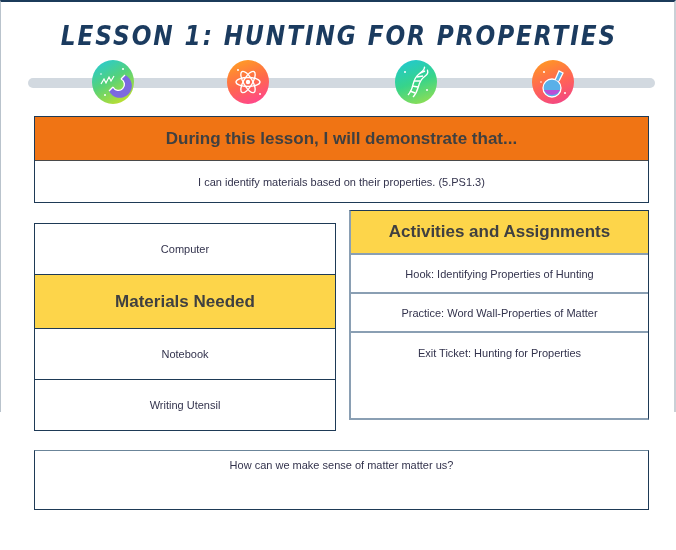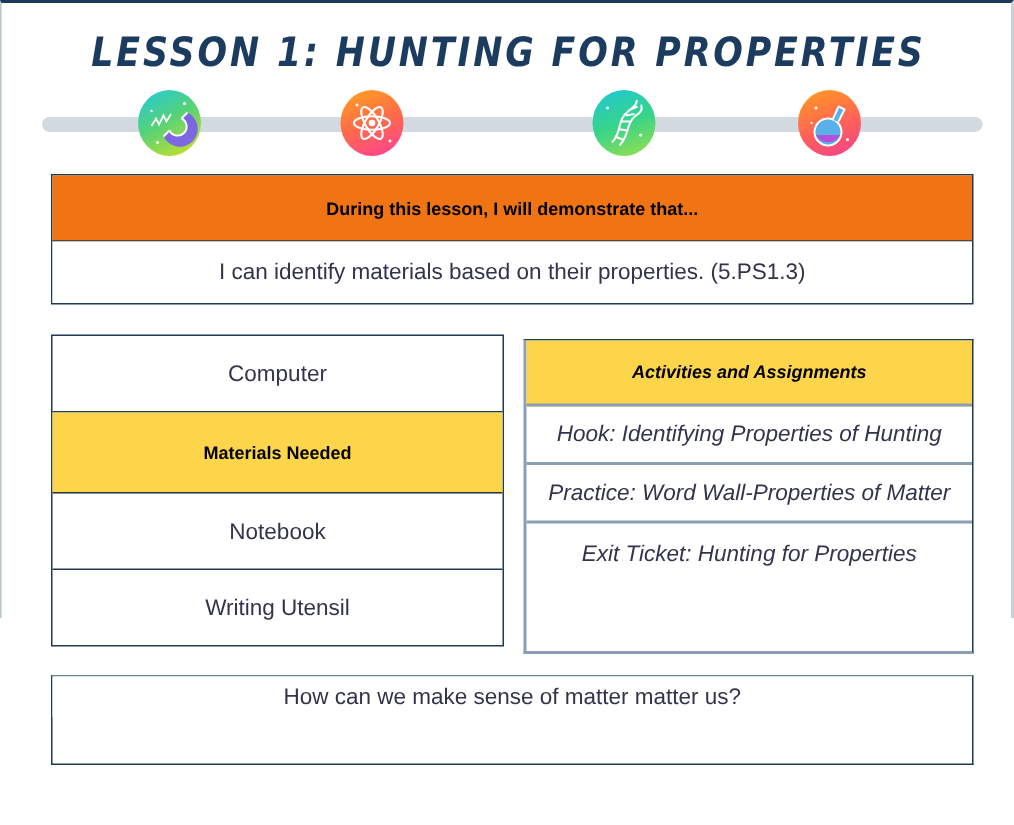--- a/index.html
+++ b/index.html
@@ -34,38 +34,38 @@
   .b1 { left: 91px; background: linear-gradient(150deg, #22c9e0 0%, #54d27a 45%, #d9e21c 100%); }
   .b2 { left: 226px; background: linear-gradient(160deg, #ffa51e 0%, #ff6a4a 50%, #ff3e9a 100%); }
   .b3 { left: 394px; background: linear-gradient(160deg, #1fc7d8 0%, #37d48a 50%, #9ee04a 100%); }
   .b4 { left: 531px; background: linear-gradient(160deg, #ff9f1c 0%, #ff6258 55%, #f0408e 100%); }
 
   .box { position: absolute; box-sizing: border-box; }
   .cell {
     box-sizing: border-box; display: flex; align-items: center; justify-content: center;
     text-align: center; color: #2e2e45;
   }
-  .hdr { font-weight: bold; color: #000000; font-size: 12px; }
-  .txt { font-size: 15px; color: #33334d; }
+  .hdr { font-weight: bold; color: #404040; font-size: 17px; }
+  .txt { font-size: 11px; color: #33334d; }
 
   
   .obj { left: 33px; top: 114px; width: 615px; height: 87px; border: 1px solid #1e3a56; border-left: 1px solid #1e3a56; }
   .obj .hdr-row { height: 44px; background: #f07414; border-bottom: 1px solid #4a4a4a; }
   .obj .txt-row { height: 41px; background: #fff; }
 
   
   .mat { left: 33px; top: 221px; width: 302px; height: 208px; border: 1px solid #1e3a56; }
   .mat .hdr-row { height: 54px; background: #fdd54a; border-bottom: 1px solid #1e3a56; }
   .mat .row { height: 51px; border-bottom: 1px solid #1e3a56; }
   .mat .row:last-child { border-bottom: none; height: 50px; }
 
   
-  .act { left: 348px; top: 224px; width: 300px; height: 210px;
+  .act { left: 348px; top: 208px; width: 300px; height: 210px;
          border-left: 2px solid #8a9fb3; border-bottom: 2px solid #8a9fb3;
-         border-top: 1px solid #1e3a56; border-right: 1px solid #1e3a56; font-style: italic; }
+         border-top: 1px solid #1e3a56; border-right: 1px solid #1e3a56; }
   .act .hdr-row { height: 44px; background: #fdd54a; border-bottom: 2px solid #8a9fb3; }
   .act .row { height: 39px; border-bottom: 2px solid #8a9fb3; }
   .act .row:last-child { border-bottom: none; height: 40px; }
 
   
   .eq { left: 33px; top: 448px; width: 615px; height: 60px; border: 1px solid #1e3a56; border-top: 1px solid #6b8599; }
   .eq .hdr-row { height: 31px; background: #75cbc3; border-bottom: 1px solid #5b7f8e; }
   .eq .txt-row { height: 27px; background: #fff; }
 </style>
 </head>

